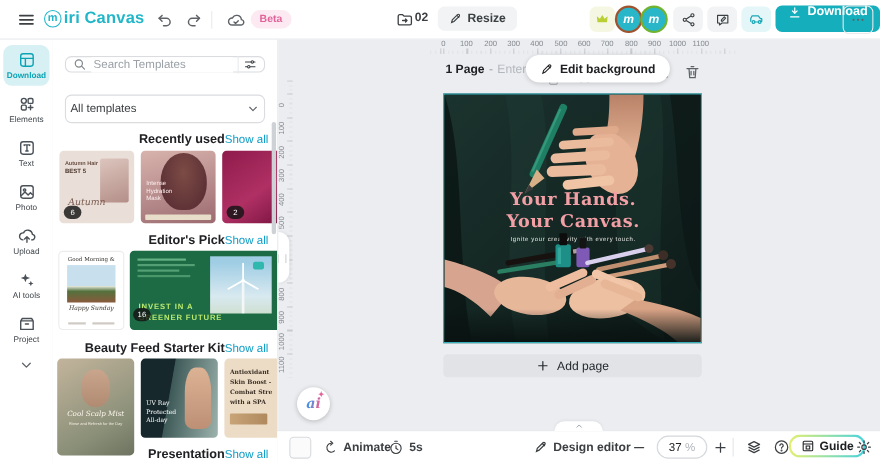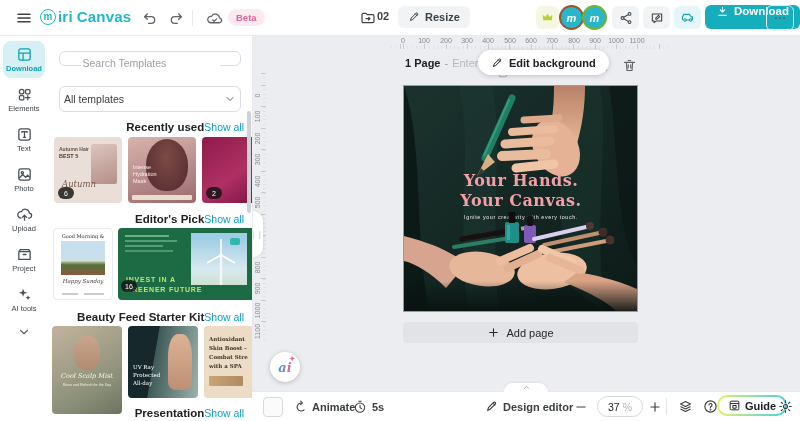--- a/index.html
+++ b/index.html
@@ -36,21 +36,21 @@
         display:flex;flex-direction:column;align-items:center;padding-top:6px;box-sizing:border-box;}
   .rail-item{width:42px;height:37px;border-radius:8px;display:flex;flex-direction:column;
              align-items:center;justify-content:center;gap:1px;color:#495057;cursor:pointer;margin-bottom:3px;}
   .rail-item .lbl{font-size:7.5px;color:#3f454a;}
   .rail-item.active{background:#d7f0f3;color:#0aa4b5;}
   .rail-item.active .lbl{color:#0aa4b5;font-weight:bold;}
   
   .panel{position:absolute;top:35px;left:48px;width:204px;bottom:0;background:#fff;
          border-right:1px solid #e8eaed;z-index:10;overflow:hidden;}
   .searchbox{position:absolute;top:16px;left:11px;right:11px;height:15px;border:1px solid #dadce0;
-             border-radius:6px;display:flex;align-items:center;padding:0 6px;gap:4px;box-sizing:border-box;flex-direction:column;}
+             border-radius:6px;display:flex;align-items:center;padding:0 6px;gap:4px;box-sizing:border-box;}
   .searchbox input{border:0;outline:0;flex:1;font-size:10.5px;font-family:inherit;color:#3c4043;min-width:0;}
   .searchbox input::placeholder{color:#9aa0a6;}
   .selbox{position:absolute;top:51px;left:11px;right:11px;height:26px;border:1px solid #dadce0;
           border-radius:6px;display:flex;align-items:center;justify-content:space-between;
           padding:0 4px;font-size:10.5px;color:#3c4043;box-sizing:border-box;cursor:pointer;}
   .sechead{position:absolute;left:11px;right:8px;height:15px;display:flex;align-items:center;
            justify-content:flex-end;}
   .sechead .t{font-size:11.5px;font-weight:bold;color:#202124;}
   .sechead .a{font-size:10.5px;color:#0c9ec7;cursor:pointer;}
   .thumb{position:absolute;border-radius:4px;overflow:hidden;cursor:pointer;}
@@ -247,32 +247,32 @@
       <span class="lbl">Photo</span>
     </div>
     <div class="rail-item">
       <svg width="17" height="17" viewBox="0 0 24 24" fill="none" stroke="currentColor" stroke-width="1.8" stroke-linecap="round" stroke-linejoin="round">
           <path d="M7 17a4.5 4.5 0 1 1 .6-8.96A6 6 0 0 1 19 10a3.5 3.5 0 0 1-1 7"></path>
           <path d="M12 20v-7m-3 3 3-3 3 3"></path>
         </svg>
       <span class="lbl">Upload</span>
     </div>
     <div class="rail-item">
+      <svg width="17" height="17" viewBox="0 0 24 24" fill="currentColor">
+          <path d="m10 4 1.5 4L16 9.5 11.5 11 10 15l-1.5-4L4 9.5 8.5 8z"></path>
+          <path d="m17 13 1 2.5 2.5 1-2.5 1-1 2.5-1-2.5-2.5-1 2.5-1z"></path>
+        </svg>
+      <span class="lbl">AI tools</span>
+    </div>
+    <div class="rail-item">
       <svg width="17" height="17" viewBox="0 0 24 24" fill="none" stroke="currentColor" stroke-width="1.8" stroke-linejoin="round">
           <path d="M4 8h16v11H4zM4 8l2-3h12l2 3"></path>
           <path d="M10 12h4" stroke-linecap="round"></path>
         </svg>
       <span class="lbl">Project</span>
-    </div>
-    <div class="rail-item">
-      <svg width="17" height="17" viewBox="0 0 24 24" fill="currentColor">
-          <path d="m10 4 1.5 4L16 9.5 11.5 11 10 15l-1.5-4L4 9.5 8.5 8z"></path>
-          <path d="m17 13 1 2.5 2.5 1-2.5 1-1 2.5-1-2.5-2.5-1 2.5-1z"></path>
-        </svg>
-      <span class="lbl">AI tools</span>
     </div>
     <div class="rail-item" style="height:22px">
       <svg width="14" height="14" viewBox="0 0 24 24" fill="none" stroke="#5f6368" stroke-width="2" stroke-linecap="round" stroke-linejoin="round">
           <path d="m6 9 6 6 6-6"></path>
         </svg>
     </div>
   </div>
 
   <div class="panel">
     <div class="searchbox">

